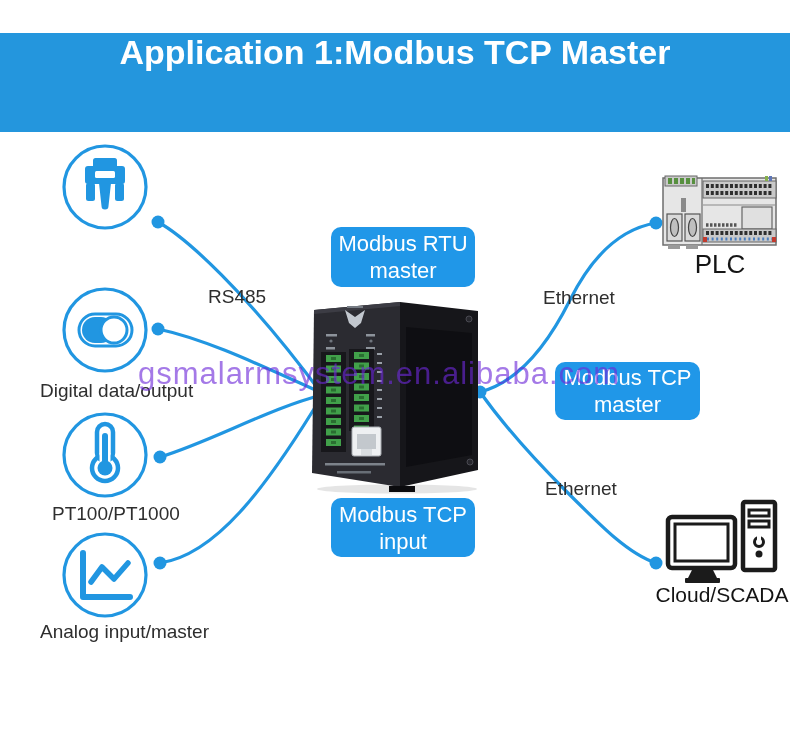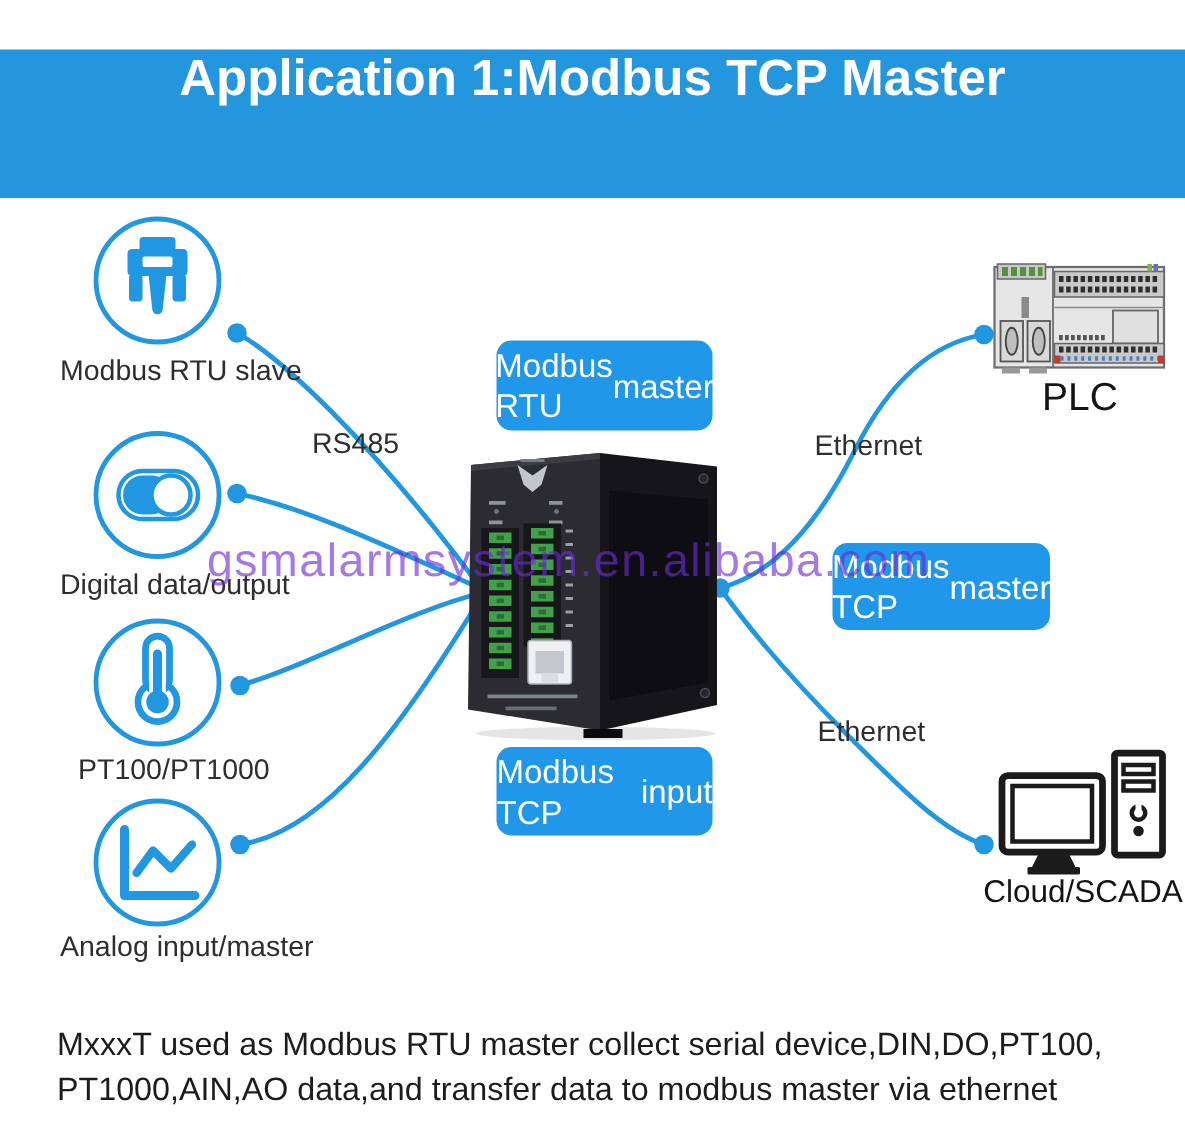--- a/index.html
+++ b/index.html
@@ -7,21 +7,21 @@
          font-family:"Liberation Sans",sans-serif;}
   .abs{position:absolute;}
   .banner{left:0;top:17px;width:790px;height:99px;background:#2496dd;z-index:4;
           display:flex;justify-content:center;margin-top:16px;}
   .banner-title{color:#fff;font-size:34px;font-weight:bold;white-space:nowrap;}
   .curves{left:0;top:0;z-index:1;}
   .icon-wrap{width:100px;height:100px;z-index:2;}
   .src-label{font-size:19px;color:#2e2e2e;line-height:24px;white-space:nowrap;z-index:3;}
   .bus-label{font-size:19px;color:#2e2e2e;white-space:nowrap;z-index:3;}
   .tag{background:#2097e8;color:#fff;border-radius:10px;z-index:3;
-       display:flex;flex-direction:row;align-items:center;justify-content:center;
+       display:flex;flex-direction:column;align-items:center;justify-content:center;
        font-size:22px;line-height:27px;}
   .target-label{font-size:26px;color:#141414;text-align:center;white-space:nowrap;z-index:3;}
   .cloud-label{font-size:21px;}
   .watermark{left:138px;top:356px;font-size:31px;color:#6d28d9;opacity:.62;
              letter-spacing:1px;white-space:nowrap;z-index:5;}
   .footnote{left:38px;top:682px;font-size:21.5px;color:#1c1c1c;line-height:29.5px;
             white-space:nowrap;z-index:3;}
   svg{display:block;}
 </style>
 </head>
@@ -59,21 +59,20 @@
     <g fill="#2196e1">
       <rect x="38" y="21" width="24" height="10" rx="2.5"></rect>
       <rect x="30" y="29" width="40" height="18" rx="3"></rect>
       <rect x="31" y="46" width="9" height="18" rx="2.5"></rect>
       <rect x="60" y="46" width="9" height="18" rx="2.5"></rect>
       <path d="M44,46 h12 l-2.5,23 a3.5,3.5 0 0 1 -7,0 z"></path>
     </g>
     <rect x="40" y="34" width="20" height="7" rx="1.5" fill="#fff"></rect>
   </svg>
   <div class="abs src-label" style="left:40px;top:236px">
-    <div>Modbus RTU slave</div>
   </div>
 
   <svg class="abs icon-wrap" style="left:55px;top:280px" width="100" height="100">
     <circle cx="50" cy="50" r="41" fill="#fff" stroke="#2196e1" stroke-width="3.2"></circle>
     <rect x="24" y="34" width="53" height="32" rx="16" fill="#fff" stroke="#2196e1" stroke-width="3"></rect>
     <rect x="27" y="37" width="32" height="26" rx="13" fill="#2196e1"></rect>
     <circle cx="59" cy="50" r="13" fill="#fff" stroke="#2196e1" stroke-width="3"></circle>
   </svg>
   <div class="abs src-label" style="left:40px;top:379px">Digital data/output</div>
 
@@ -196,18 +195,14 @@
     <rect x="89" y="16" width="20" height="6" fill="none" stroke="#1b1b1b" stroke-width="3"></rect>
     <rect x="89" y="27" width="20" height="6" fill="none" stroke="#1b1b1b" stroke-width="3"></rect>
     <circle cx="99" cy="48" r="4.5" fill="none" stroke="#1b1b1b" stroke-width="3"></circle>
     <rect x="97" y="41" width="4" height="5" fill="#fff"></rect>
     <circle cx="99" cy="60" r="3.5" fill="#1b1b1b"></circle>
   </svg>
   <div class="abs target-label cloud-label" style="left:652px;top:583px;width:140px">Cloud/SCADA</div>
 
   <div class="abs watermark">gsmalarmsystem.en.alibaba.com</div>
 
-  <div class="abs footnote">
-    <div>MxxxT used as Modbus RTU master collect serial device,DIN,DO,PT100,</div>
-    <div>PT1000,AIN,AO data,and transfer data to modbus master via ethernet</div>
-  </div>
 
 </div>
 
 </body></html>

